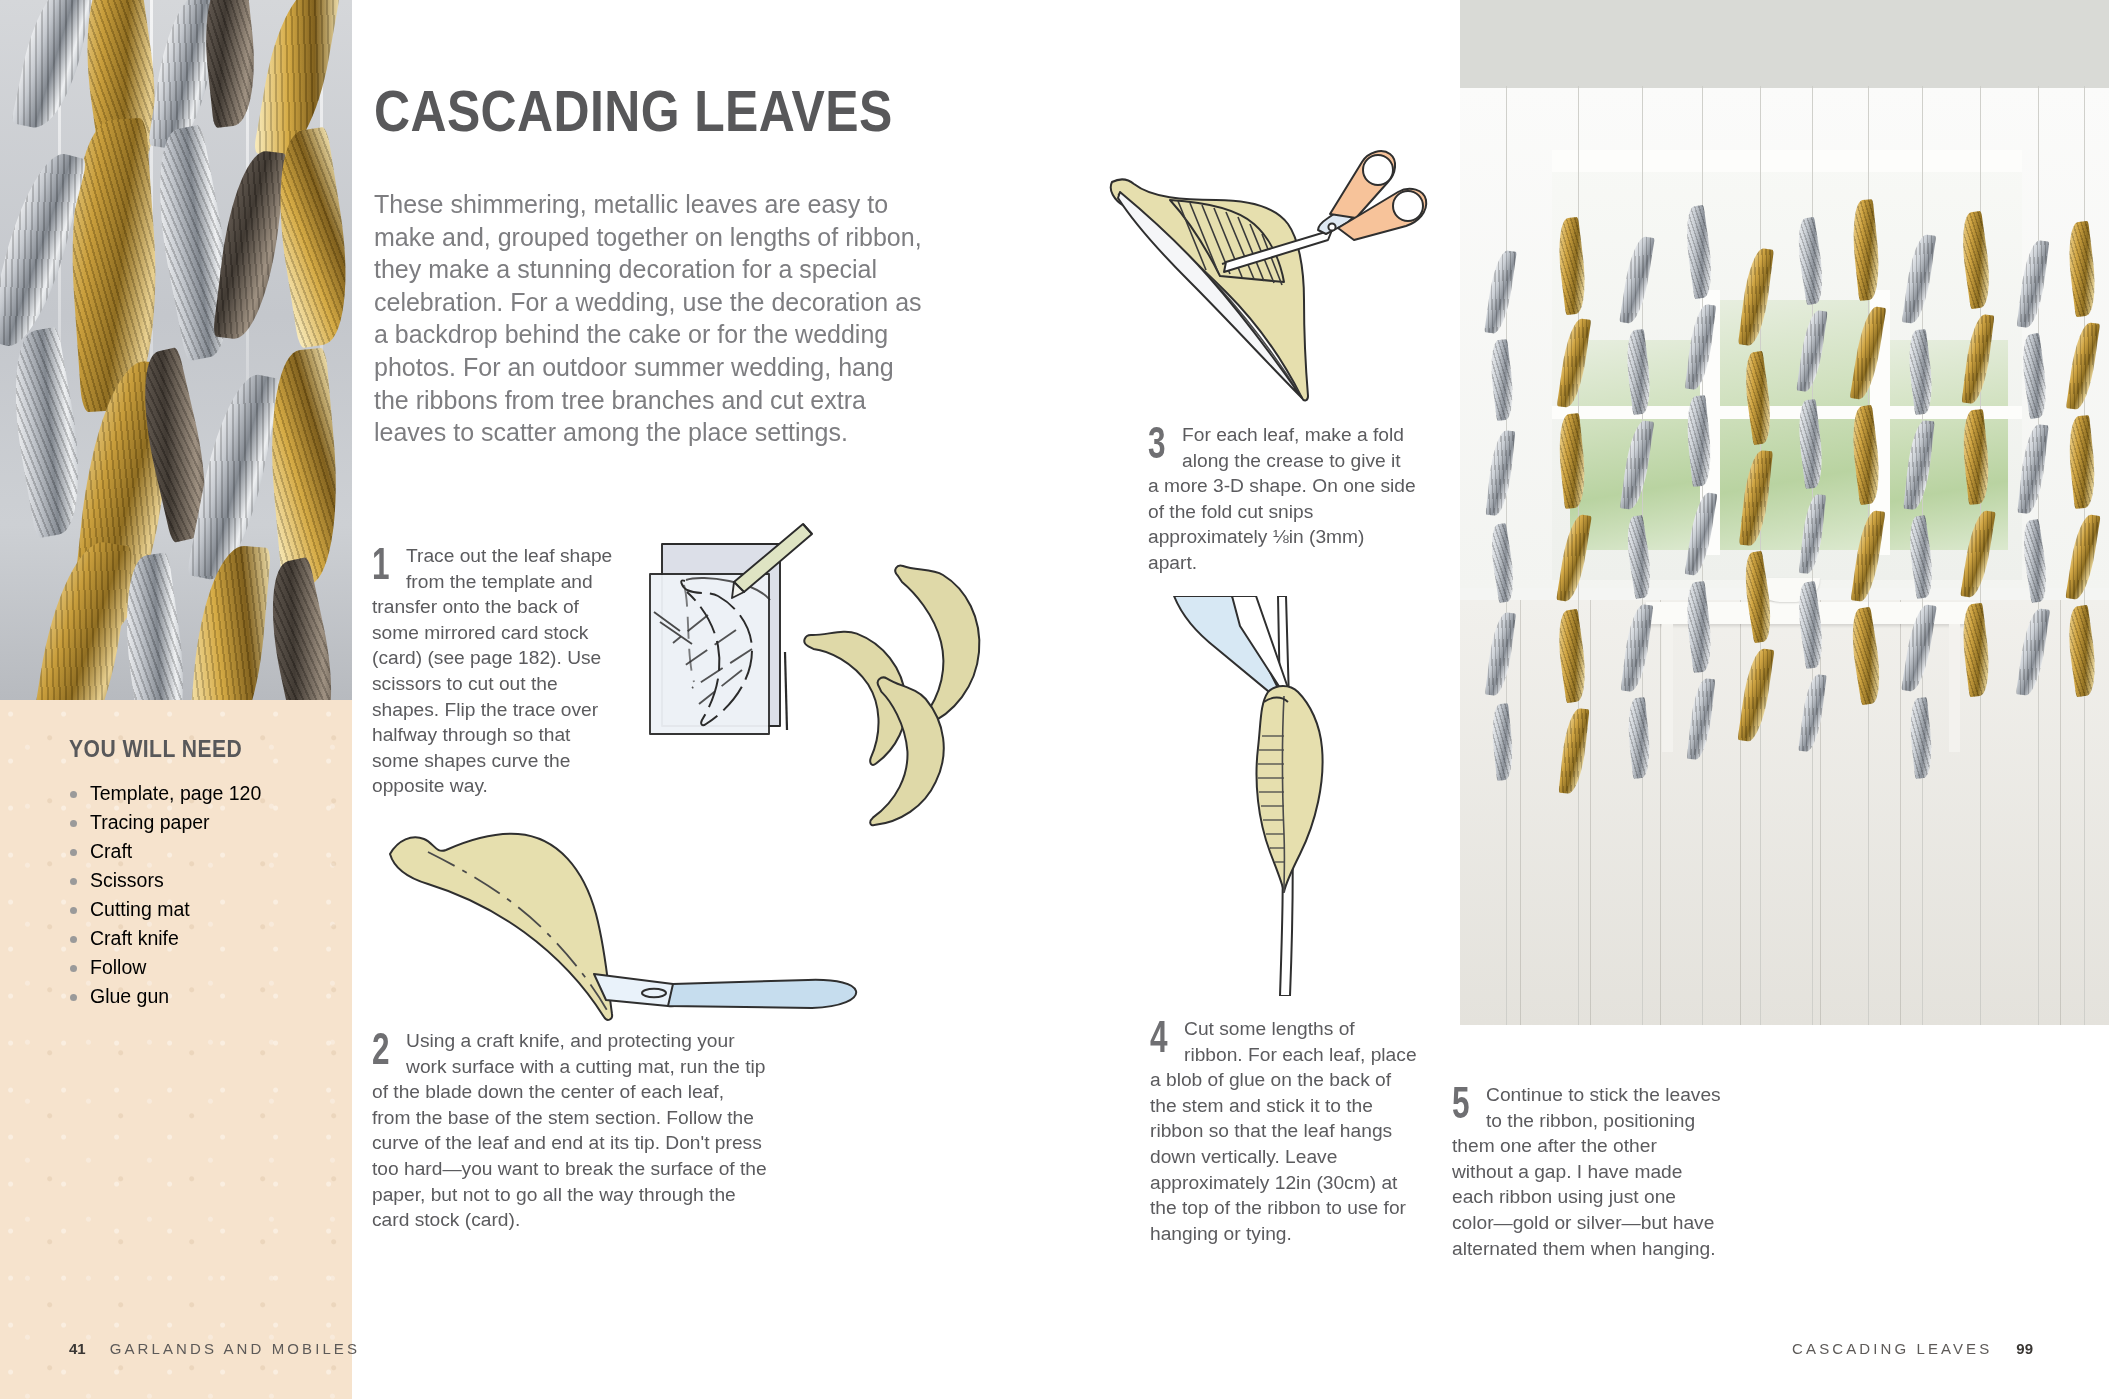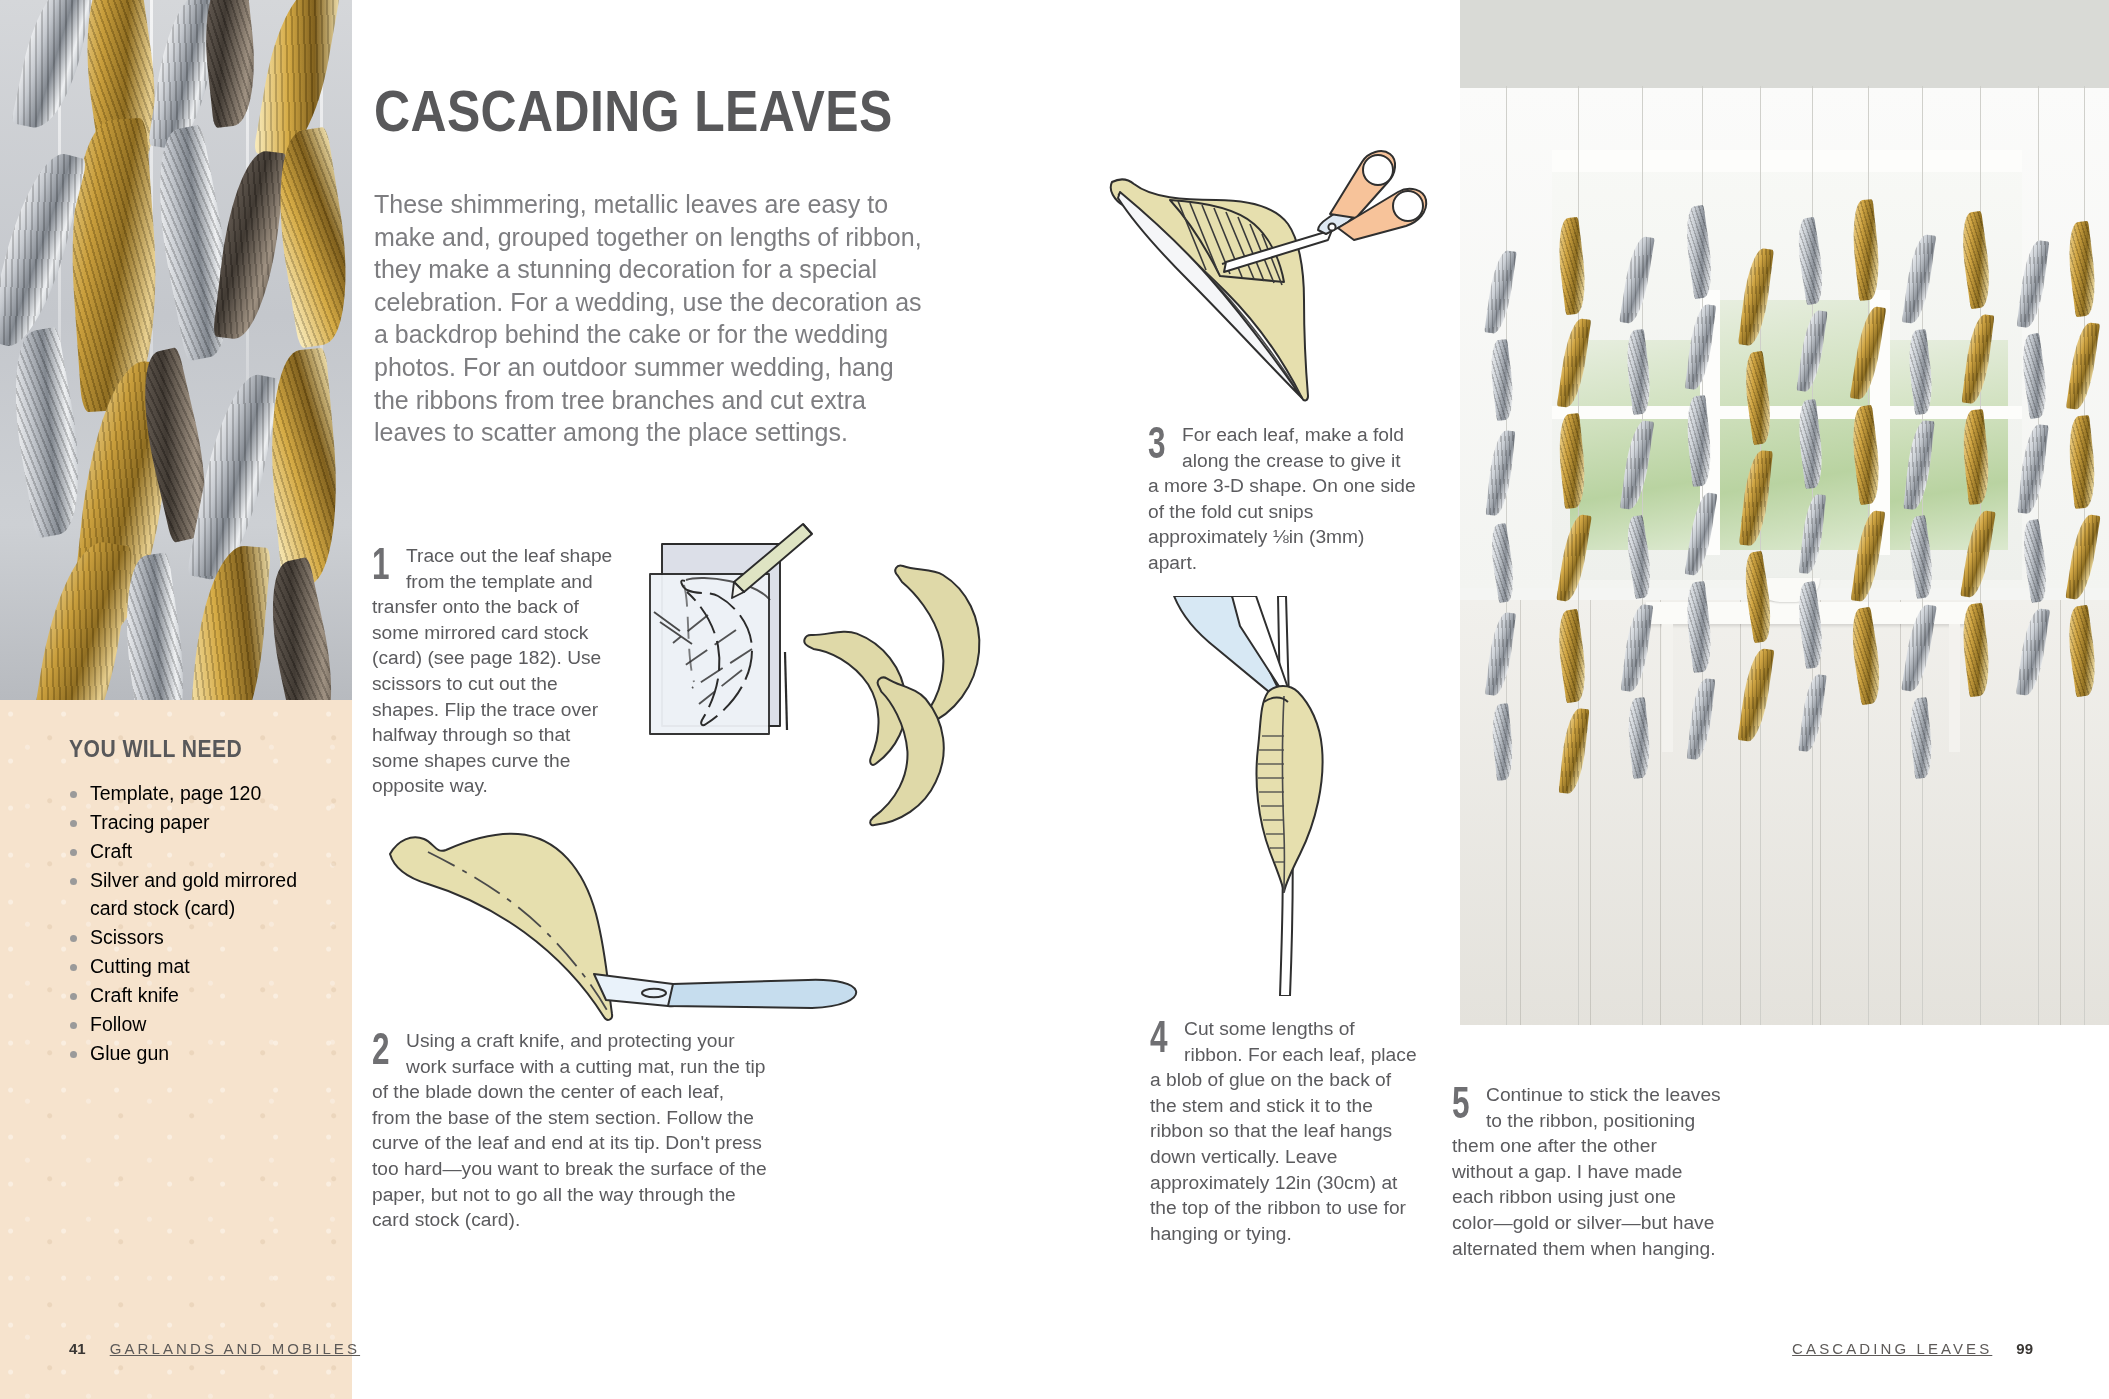--- a/index.html
+++ b/index.html
@@ -39,21 +39,21 @@
        transform:scaleX(.88);transform-origin:left center;}
   .ywn-list{position:absolute;left:68px;top:80px;width:250px;margin:0;padding:0;list-style:none;}
   .ywn-list li{position:relative;padding-left:22px;font-size:19.5px;line-height:27.5px;
        color:#000000;margin-bottom:1.5px;}
   .ywn-list li .bul{position:absolute;left:2px;top:11px;width:7px;height:7px;border-radius:50%;
        background:#9a9a9a;}
 
   
   .foot{position:absolute;bottom:42px;font-size:15px;color:#5d5a58;}
   .foot .num{font-weight:700;color:#3a3734;}
-  .foot .ttl{letter-spacing:3.1px;text-decoration:underline;}
+  .foot .ttl{letter-spacing:3.1px;}
   #foot-left{left:69px;}
   #foot-left .num{margin-right:24px;}
   #foot-right{right:76px;}
   #foot-right .num{margin-left:24px;}
 
   
   .title{position:absolute;left:374px;top:82px;font-size:58px;font-weight:700;
       letter-spacing:.5px;color:#58585a;line-height:1;
       transform:scaleX(.86);transform-origin:left top;white-space:nowrap;}
   .intro{position:absolute;left:374px;top:188px;width:560px;font-size:25px;
@@ -139,21 +139,20 @@
     <div class="lf gold2" style="left:196px;top:545px;width:66px;height:215px;transform:rotate(5deg);"></div>
     <div class="lf dark" style="left:276px;top:560px;width:52px;height:180px;transform:rotate(-12deg);"></div>
   </div>
 
   <div class="ywn">
     <div class="ywn-head">YOU WILL NEED</div>
     <ul class="ywn-list">
       <li><span class="bul"></span><span>Template, page 120</span></li>
       <li><span class="bul"></span><span>Tracing paper</span></li>
       <li><span class="bul"></span><span>Craft</span></li>
-      <li><span class="bul"></span><span>Silver and gold mirrored card stock (card)</span></li>
       <li><span class="bul"></span><span>Scissors</span></li>
       <li><span class="bul"></span><span>Cutting mat</span></li>
       <li><span class="bul"></span><span>Craft knife</span></li>
       <li><span class="bul"></span><span>Follow</span></li>
       <li><span class="bul"></span><span>Glue gun</span></li>
     </ul>
   </div>
 
   <div class="title">CASCADING LEAVES</div>
   <div class="intro">These shimmering, metallic leaves are easy to make and, grouped together on lengths of ribbon, they make a stunning decoration for a special celebration. For a wedding, use the decoration as a backdrop behind the cake or for the wedding photos. For an outdoor summer wedding, hang the ribbons from tree branches and cut extra leaves to scatter among the place settings.</div>

